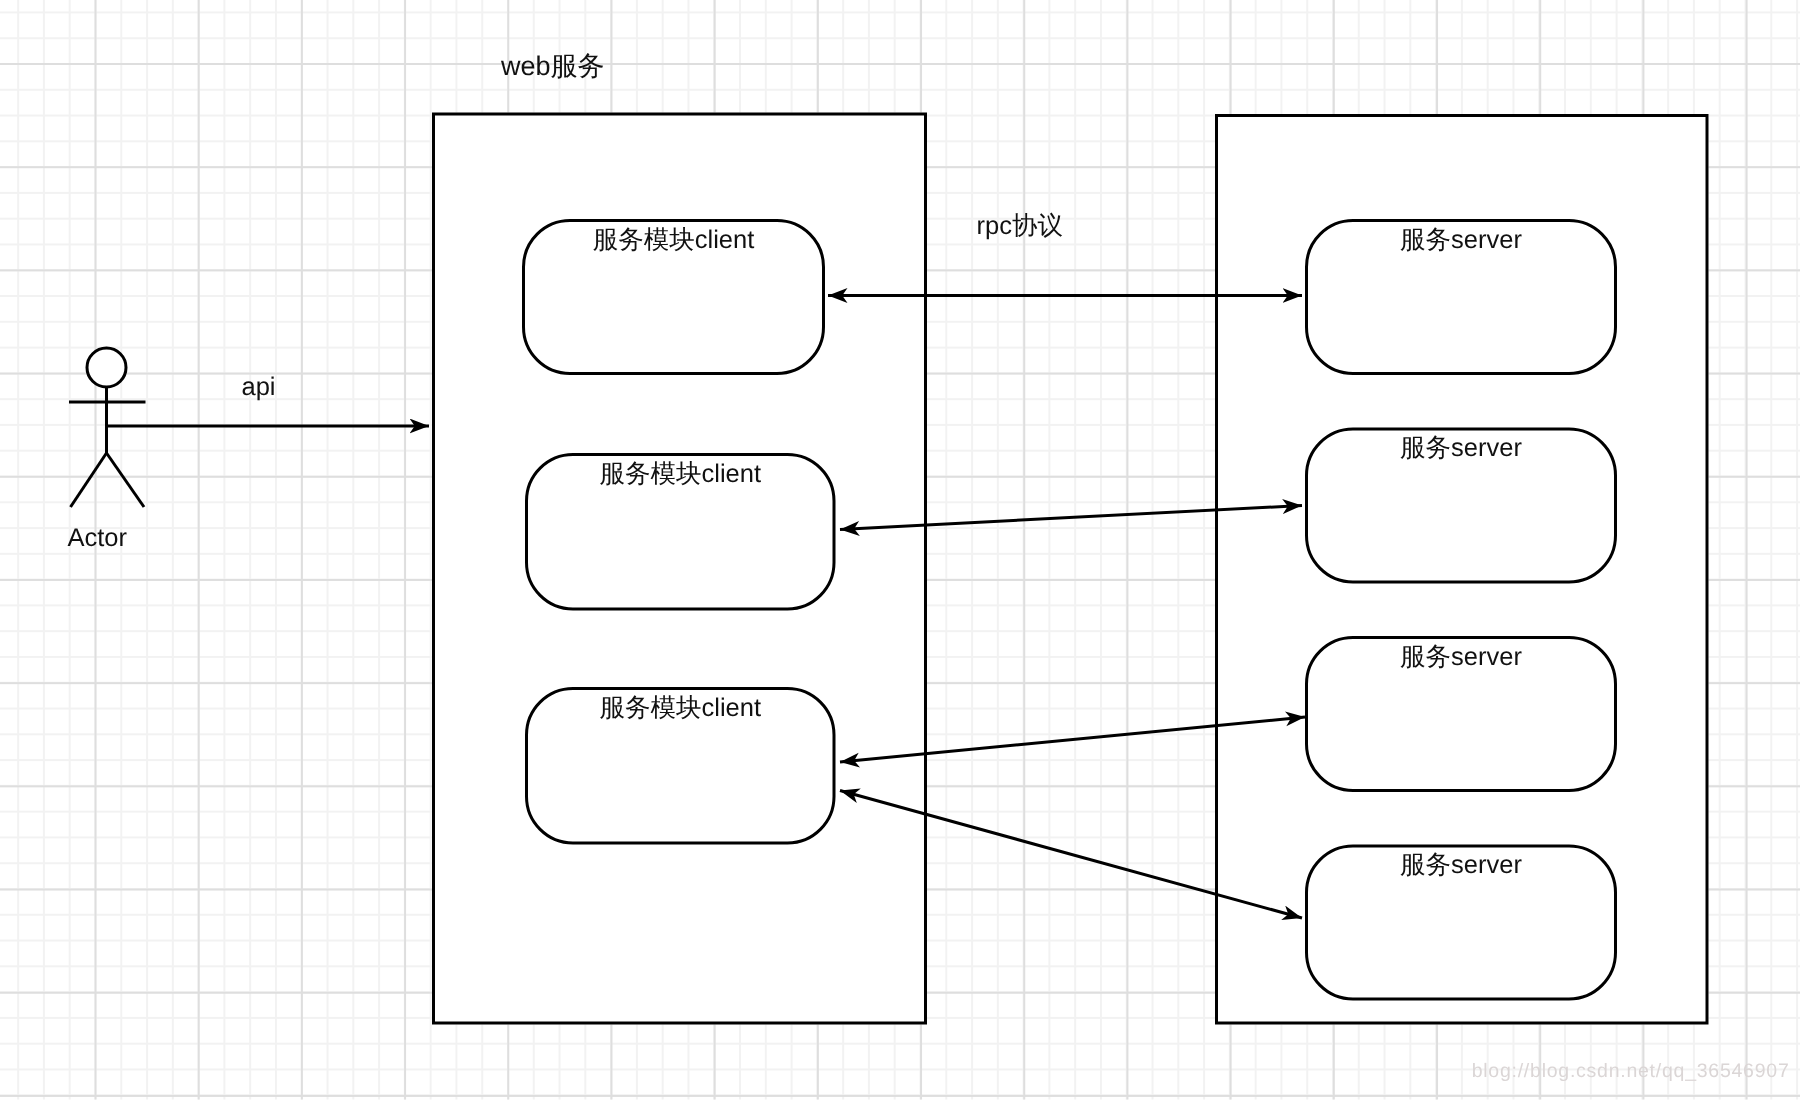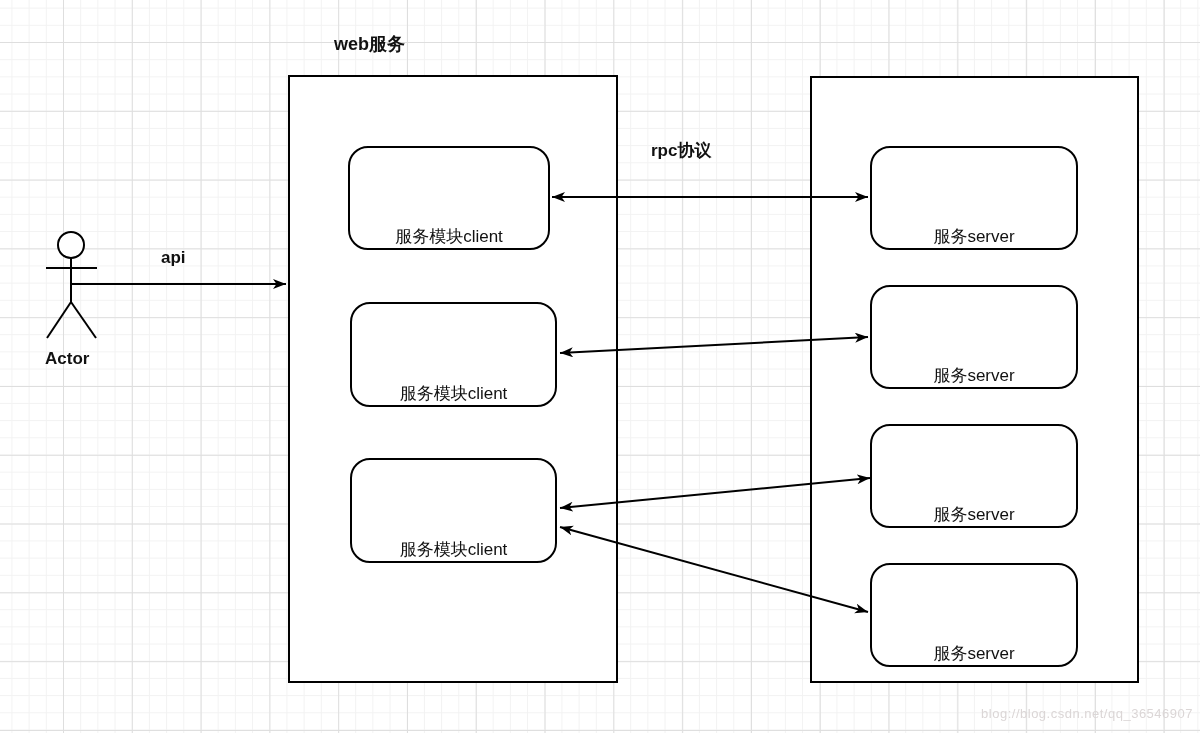--- a/index.html
+++ b/index.html
@@ -20,30 +20,29 @@
   .container-box{
     position:absolute;
     background:#ffffff;
     border:2px solid #000000;
     box-sizing:border-box;
   }
   .node{
     position:absolute;
     background:#ffffff;
     border:2px solid #000000;
-    border-radius:20px;
+    border-radius:32px;
     box-sizing:border-box;
-    display:flex;align-items:flex-end;justify-content:center;
+    display:flex;align-items:flex-start;justify-content:center;
     font-size:17px;color:#111111;
   }
   .float-label{
     position:absolute;
     font-size:17px;color:#111111;
     white-space:nowrap;
-    font-weight:bold;
   }
   .diagram-title{font-size:18px;}
   .edge-layer{
     position:absolute;left:0;top:0;
     pointer-events:none;
   }
   .watermark{
     position:absolute;
     right:7px;top:706px;
     font-size:13px;

